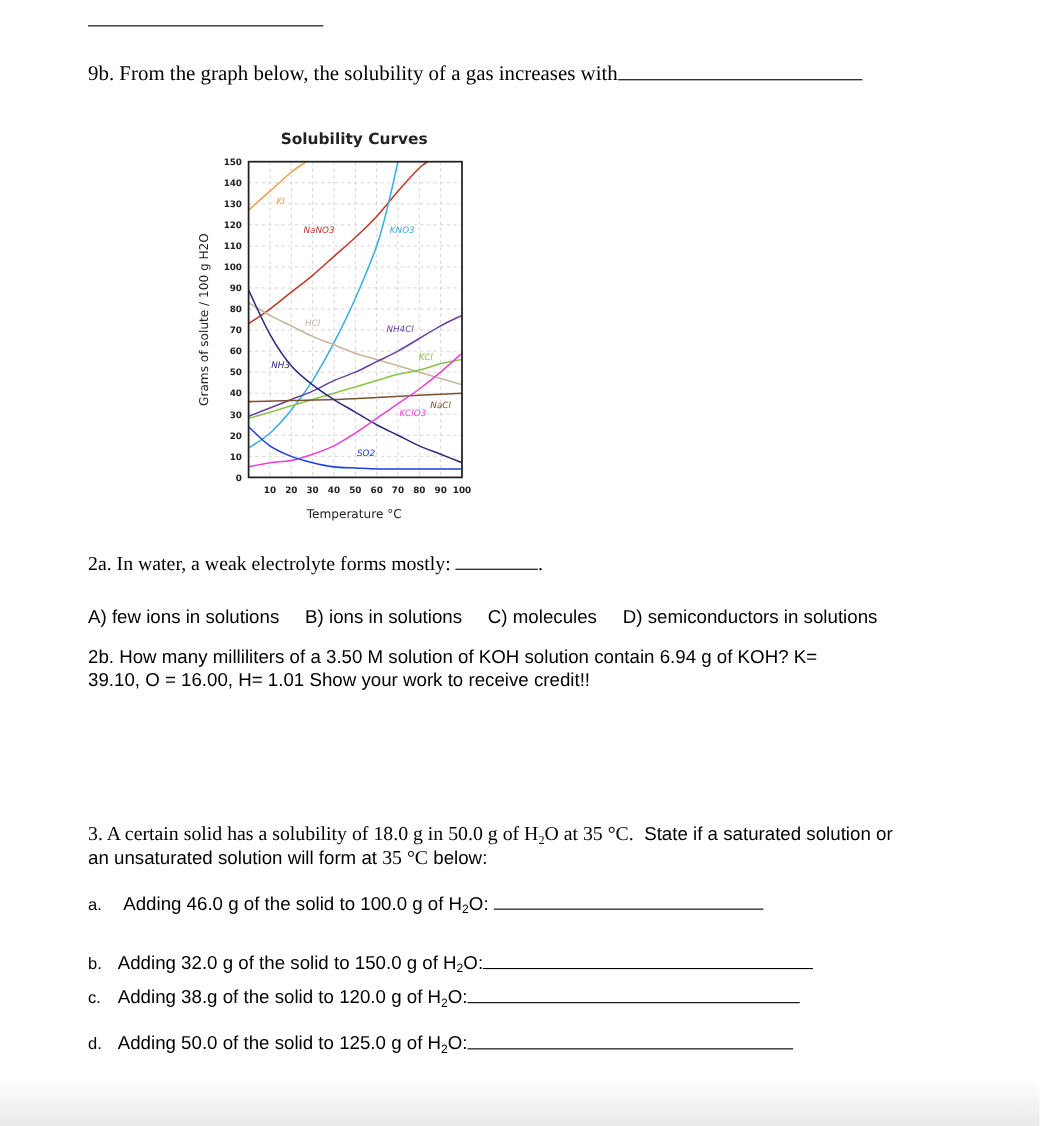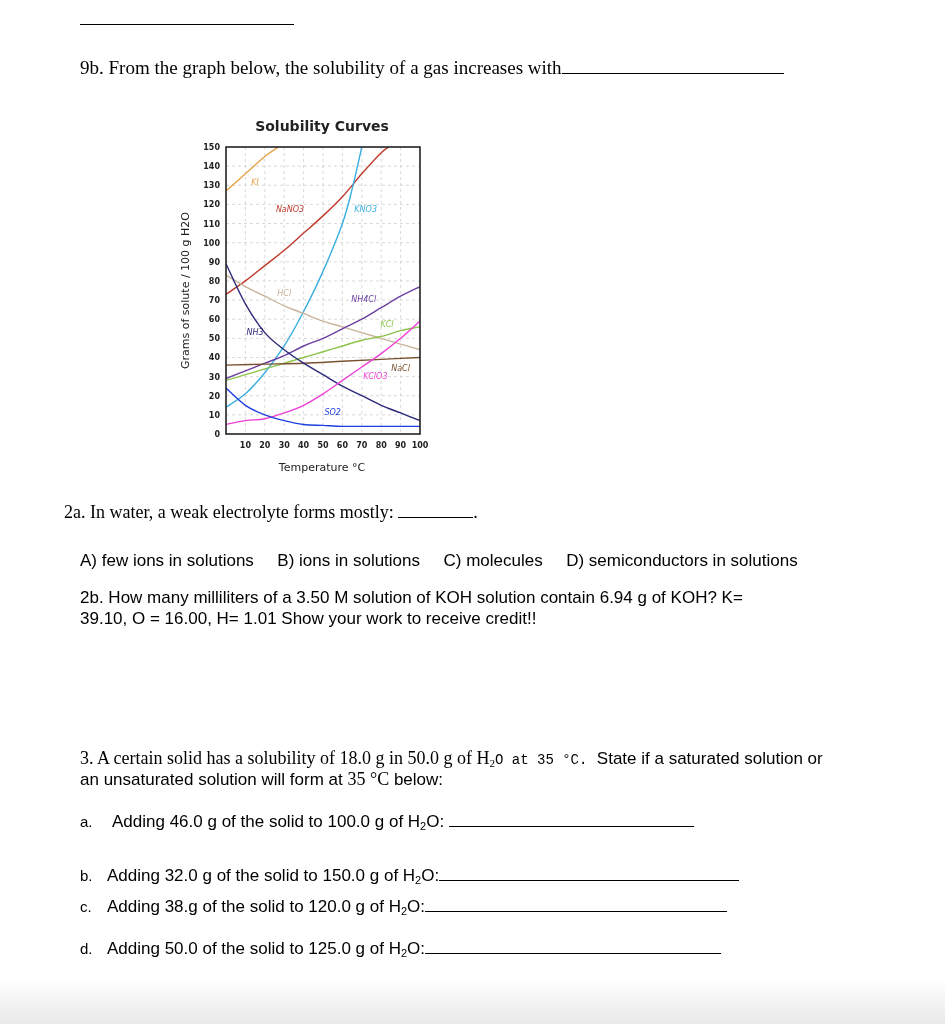--- a/index.html
+++ b/index.html
@@ -109,41 +109,41 @@
       <text x="114.19999999999999" y="186.24" text-anchor="middle" font-family="DejaVu Sans, sans-serif" font-size="8" font-style="italic" fill="#c9b49a">HCl</text>
       <text x="193.73999999999998" y="191.98" text-anchor="middle" font-family="DejaVu Sans, sans-serif" font-size="8" font-style="italic" fill="#6b3fa0">NH4Cl</text>
       <text x="217.01999999999998" y="216.85333333333332" text-anchor="middle" font-family="DejaVu Sans, sans-serif" font-size="8" font-style="italic" fill="#8dc34a">KCl</text>
       <text x="85.1" y="224.50666666666666" text-anchor="middle" font-family="DejaVu Sans, sans-serif" font-size="8" font-style="italic" fill="#2c2a7a">NH3</text>
       <text x="230.6" y="260.86" text-anchor="middle" font-family="DejaVu Sans, sans-serif" font-size="8" font-style="italic" fill="#7a5230">NaCl</text>
       <text x="205.38" y="268.5133333333333" text-anchor="middle" font-family="DejaVu Sans, sans-serif" font-size="8" font-style="italic" fill="#ee3fd6">KClO3</text>
       <text x="162.7" y="304.8666666666667" text-anchor="middle" font-family="DejaVu Sans, sans-serif" font-size="8" font-style="italic" fill="#1e3fe0">SO2</text>
     </svg>
 </div>
 
-<div class="line serif txt17" style="left:64px; top:502px; font-size:18px;">
+<div class="line serif txt17" style="left:80px; top:502px; font-size:18px;">
   <span>2a.   In water, a weak electrolyte forms mostly:</span>
   <span class="blank" style="width:75px;"></span><span>.</span>
 </div>
 <div class="line sans txt17" style="left:80px; top:551px;">
   <span>A) few ions in solutions</span>
   <span style="display:inline-block;width:14px"></span>
   <span>B) ions in solutions</span>
   <span style="display:inline-block;width:14px"></span>
   <span>C) molecules</span>
   <span style="display:inline-block;width:14px"></span>
   <span>D) semiconductors in solutions</span>
 </div>
 
 <div class="line sans txt17" style="left:80px; top:588px;">2b.  How many milliliters of a 3.50 M solution of KOH solution contain 6.94 g of KOH?  K=</div>
 <div class="line sans txt17" style="left:80px; top:609px;">
   <span>39.10, O = 16.00, H= 1.01 </span><b>Show your work to receive credit!!</b>
 </div>
 
 <div class="line txt17" style="left:80px; top:748px;">
-  <span class="serif" style="font-size:18px;">3.  A certain solid has a solubility of 18.0 g in 50.0 g of H</span><sub class="serif">2</sub><span class="serif" style="font-size:14px;font-family:Liberation Mono, monospace;">O at 35 °C.</span><span class="sans" style="white-space:pre;">  State if a </span><b class="sans">saturated</b><span class="sans" style="white-space:pre;"> solution or</span>
+  <span class="serif" style="font-size:18px;">3.  A certain solid has a solubility of 18.0 g in 50.0 g of H</span><sub class="serif">2</sub><span class="serif" style="font-size:18px;">O at 35 °C.</span><span class="sans" style="white-space:pre;">  State if a </span><b class="sans">saturated</b><span class="sans" style="white-space:pre;"> solution or</span>
 </div>
 <div class="line txt17 sans" style="left:80px; top:769px;">
   <span style="white-space:pre;margin-top:40px;">an </span><b>unsaturated</b><span style="white-space:pre;"> solution will form at </span><span class="serif" style="font-size:18px;">35 °C</span><span style="white-space:pre;"> below:</span>
 </div>
 
 <div class="line sans txt17" style="left:80px; top:812px;">
   <span style="font-size:15px;display:inline-block;width:32px;">a.</span><span>Adding 46.0 g of the solid to 100.0 g of H</span><sub>2</sub><span style="white-space:pre;">O: </span><span class="blank" style="width:245px;"></span>
 </div>
 <div class="line sans txt17" style="left:80px; top:866px;">
   <span style="font-size:15px;display:inline-block;width:27px;">b.</span><span>Adding 32.0 g of the solid to 150.0 g of  H</span><sub>2</sub><span>O:</span><span class="blank" style="width:300px;"></span>

